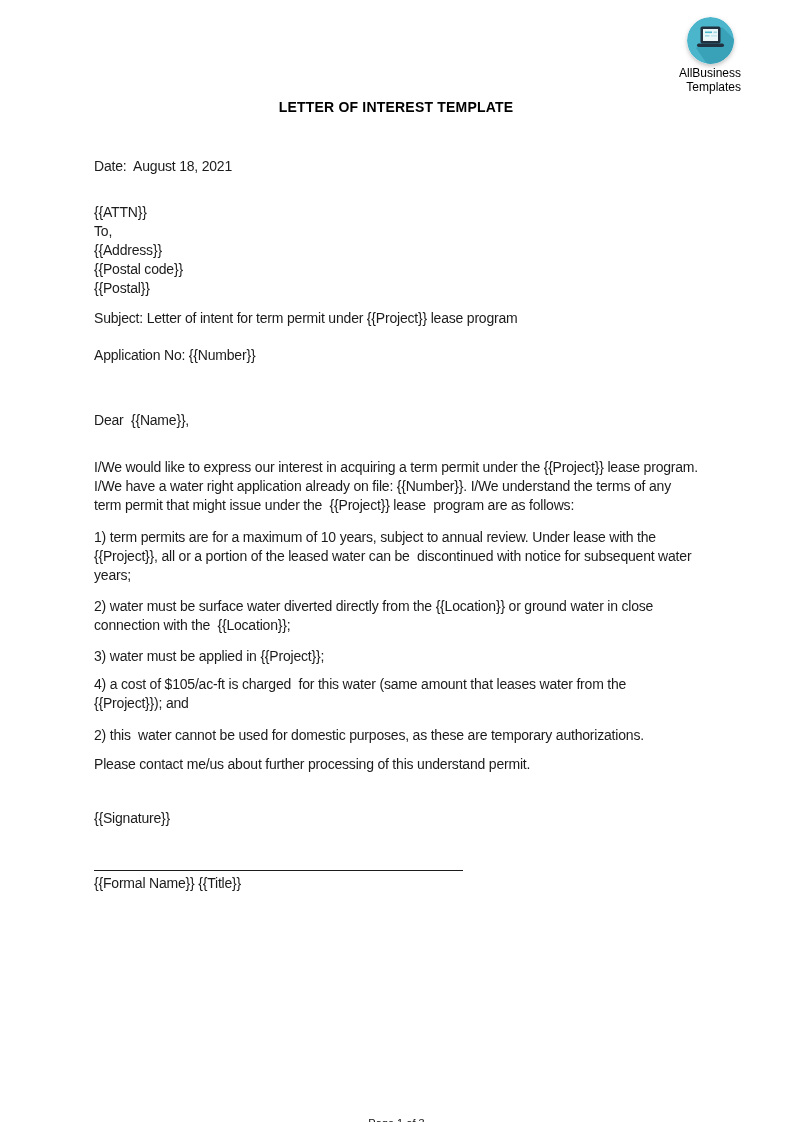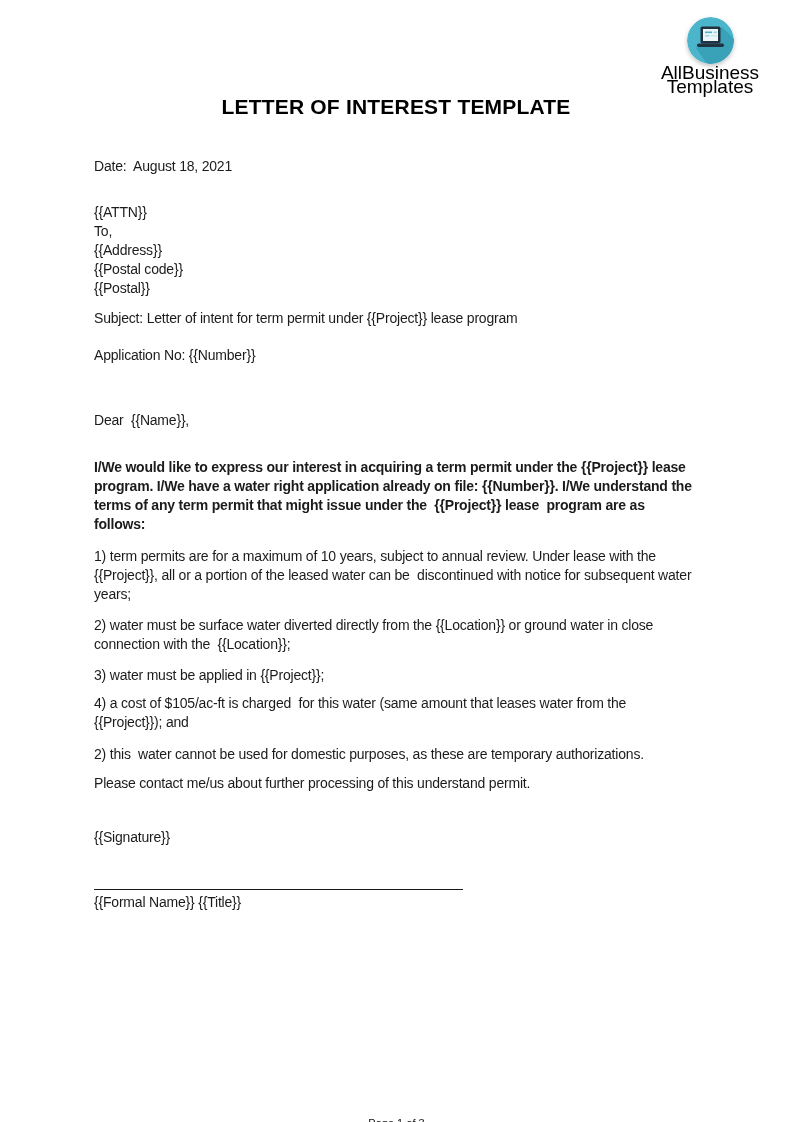--- a/index.html
+++ b/index.html
@@ -15,41 +15,41 @@
   .logo {
     position:absolute; top:17px; right:37px; width:92px;
     display:flex; flex-direction:column; align-items:center;
   }
   .logo-circle {
     width:47px; height:47px; border-radius:50%;
     box-shadow:0 2px 4px rgba(80,80,80,0.35);
     overflow:hidden;
   }
   .logo-text {
-    margin-top:2px; text-align:center;
-    font-size:19px; line-height:14px; color:#000;
+    margin-top:2px; text-align:right;
+    font-size:12px; line-height:14px; color:#000;
   }
   
   .content {
     position:absolute; left:94px; top:0; width:604px;
     font-size:14px; line-height:19px; letter-spacing:-0.2px;
   }
   .content p { margin:0; white-space:pre-wrap; }
   .title {
     margin:97px 0 0 0;
-    font-size:21px; line-height:20px; font-weight:bold;
+    font-size:14px; line-height:20px; font-weight:bold;
     letter-spacing:0.2px; text-align:center; color:#000;
     white-space:normal !important;
   }
   .date       { margin-top:40px !important; }
   .recipient  { margin-top:27px; }
   .subject    { margin-top:11px !important; }
   .appno      { margin-top:18px !important; }
   .salutation { margin-top:46px !important; }
-  .p0 { margin-top:28px !important;font-weight:bold; }
+  .p0 { margin-top:28px !important; }
   .p1 { margin-top:13px !important; }
   .p2 { margin-top:12px !important; }
   .p3 { margin-top:12px !important; }
   .p4 { margin-top:9px  !important; }
   .p5 { margin-top:13px !important; }
   .p6 { margin-top:10px !important; }
   .closing   { margin-top:38px !important; }
   .signature { margin-top:35px !important; }
   .sigline {
     margin-top:42px; width:369px; height:0;

